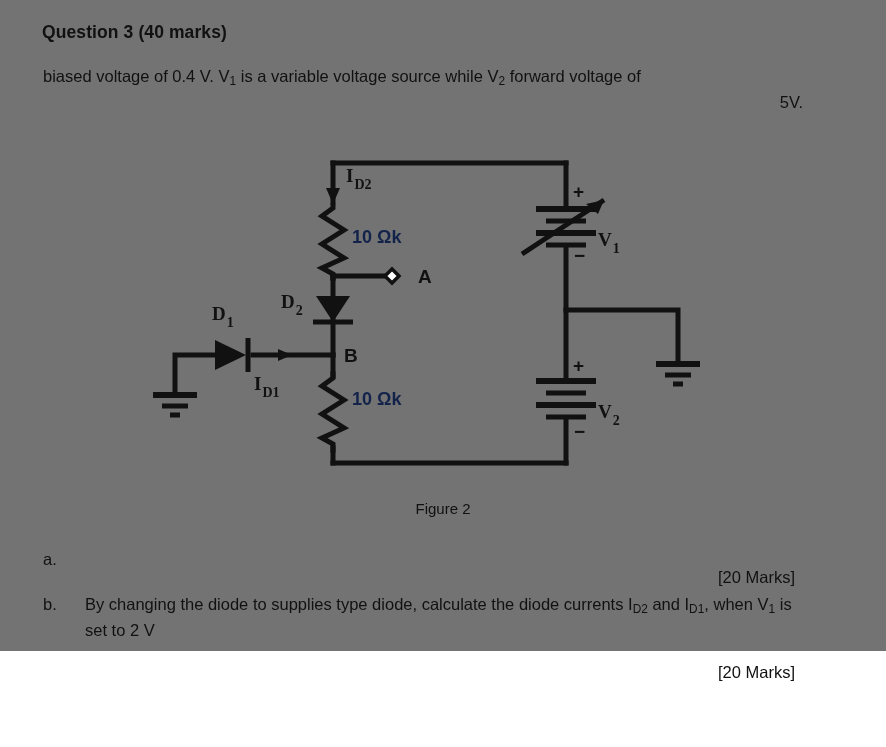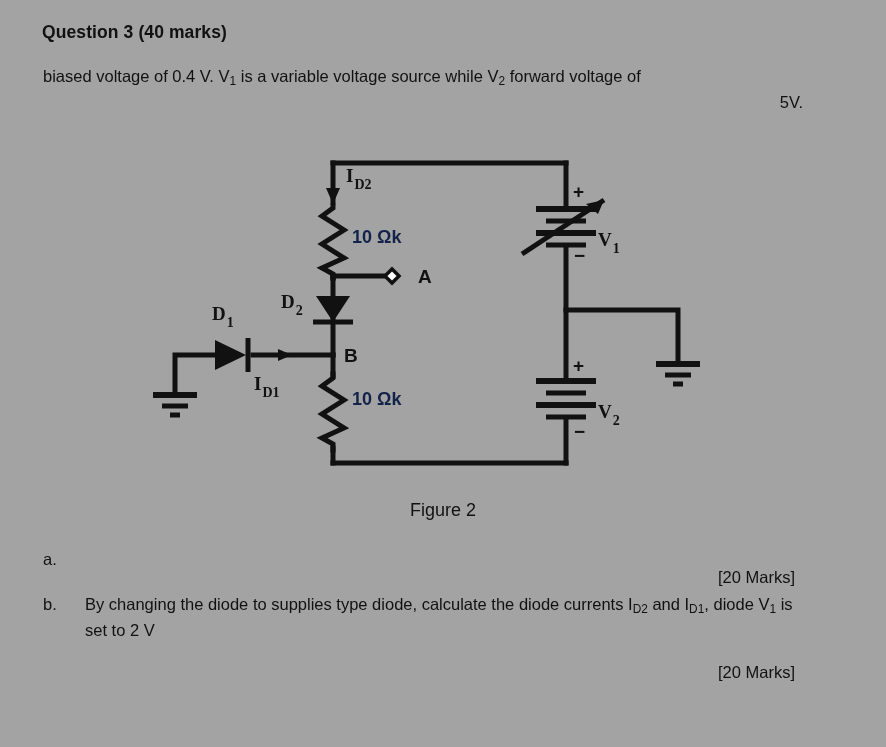--- a/index.html
+++ b/index.html
@@ -11,22 +11,22 @@
     width: 886px;
     height: 747px;
     font-family: "Liberation Sans", sans-serif;
     color: #111111;
     position: relative;
     overflow: hidden;
   }
   .page {
     position: relative;
     width: 886px;
-    height: 747px;
-    background: #a3a3a3;
+    height: 651px;
+    background: #737373;
   }
 
   
   .q-title {
     position: absolute;
     left: 42px;
     top: 22px;
     font-size: 17.5px;
     font-weight: bold;
     letter-spacing: 0.1px;
@@ -51,21 +51,21 @@
     position: relative;
     top: 0.28em;
   }
 
   .figcaption {
     position: absolute;
     left: 0;
     top: 500px;
     width: 886px;
     text-align: center;
-    font-size: 18px;
+    font-size: 15px;
   }
 
   .qlist {
     position: absolute;
     left: 43px;
     top: 547px;
     width: 760px;
     font-size: 16.5px;
     line-height: 24px;
   }
@@ -263,19 +263,19 @@
 
   <div class="qlist">
 
     <div class="qrow">
       <span class="marker">a.</span>
     </div>
     <div class="marks">[20 Marks]</div>
 
     <div class="qrow">
       <span class="marker">b.</span>
-      <span><span>By changing the diode to supplies type diode, calculate the diode currents I</span><sub>D2</sub><span> and I</span><sub>D1</sub><span>, diode V</span><sub>1</sub><span> is set to 2 V</span></span>
+      <span><span>By changing the diode to supplies type diode, calculate the diode currents I</span><sub>D2</sub><span> and I</span><sub>D1</sub><span>, when V</span><sub>1</sub><span> is set to 2 V</span></span>
     </div>
     <div class="marks">[20 Marks]</div>
 
   </div>
 
 </div>
 
 </body></html>

